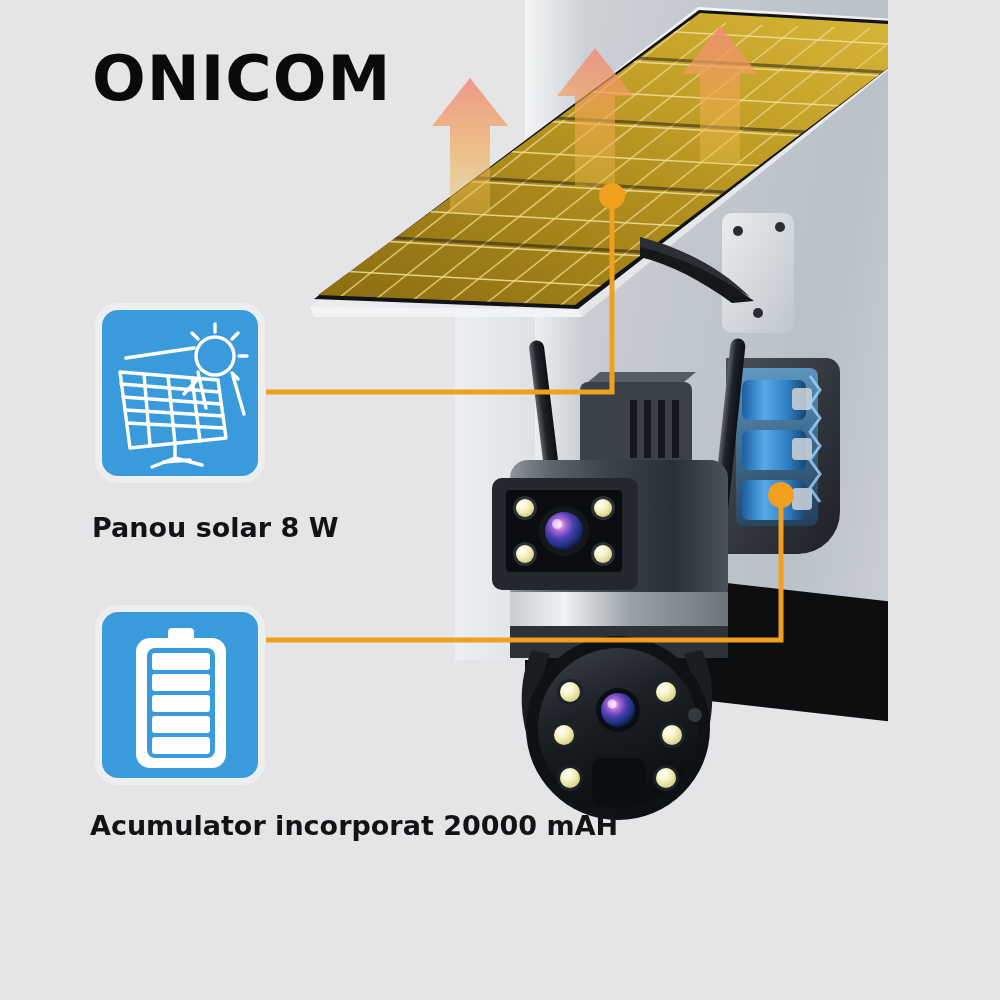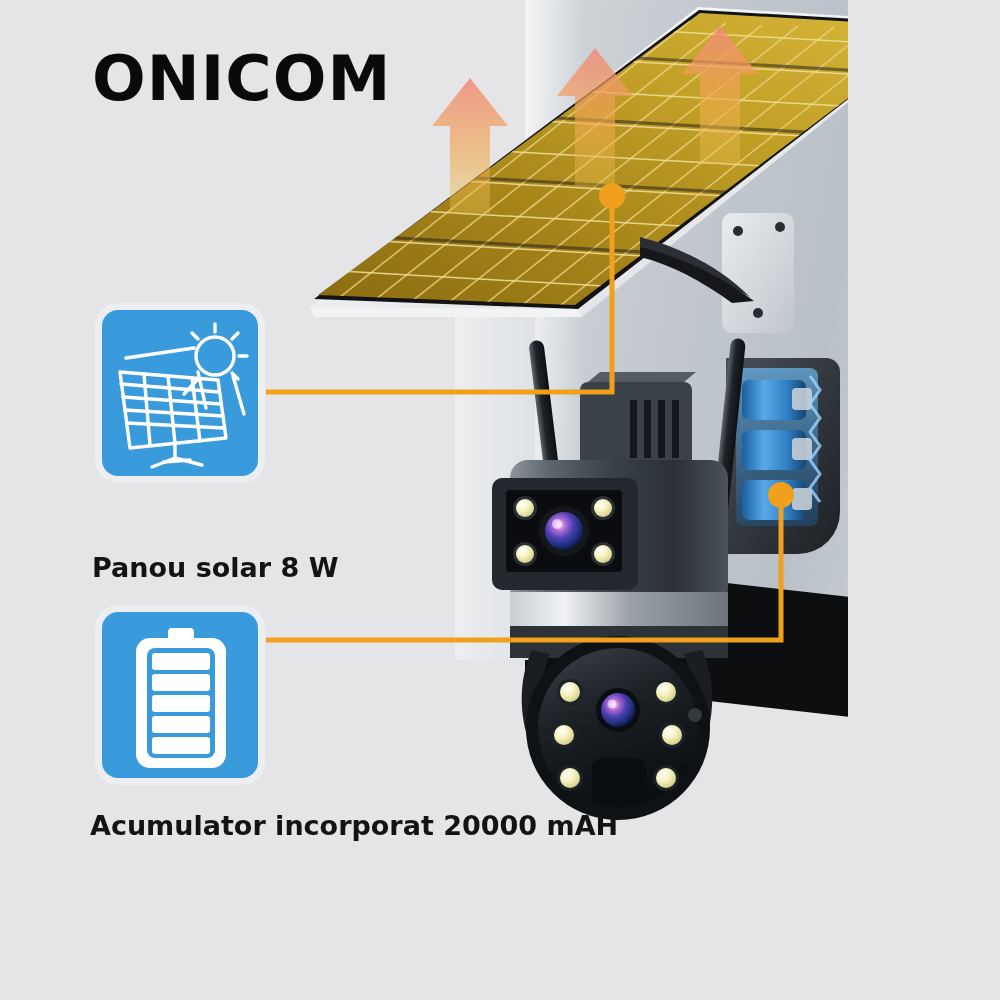--- a/index.html
+++ b/index.html
@@ -2,21 +2,21 @@
 <html><head>
 <meta charset="utf-8">
 <title>ONICOM Solar Camera Product Graphic</title>
 <style>
   html,body{margin:0;padding:0;}
   body{
     width:1000px;height:1000px;overflow:hidden;
     background:#e5e5e8;
     font-family:"Liberation Sans", sans-serif;
   }
-  #stage{position:relative;width:848px;height:1000px;overflow:hidden;background:#e5e5e8;}
+  #stage{position:relative;width:848px;height:1000px;overflow:hidden;background:#e5e5e8;padding-left:40px;}
 
   
   .wall-main{
     position:absolute;left:525px;top:0;width:400px;height:640px;
     background:linear-gradient(100deg,#d2d6da 0%,#c3c9cf 35%,#b9c0c7 70%,#cfd4d9 100%);
   }
   .wall-main-edge{
     position:absolute;left:525px;top:560px;width:480px;height:120px;
     background:#0c0e10;
     transform:skewY(6.5deg);transform-origin:left top;
@@ -61,21 +61,21 @@
   }
   .feat-icon svg{display:block;}
   .icon-solar{left:102px;top:310px;}
   .icon-batt{left:102px;top:612px;}
 
   .feat-label{
     position:absolute;color:#131316;font-weight:700;
     font-family:"DejaVu Sans", sans-serif;
     white-space:nowrap;
   }
-  .label-solar{left:92px;top:512px;font-size:27px;margin-top:40px;}
+  .label-solar{left:92px;top:512px;font-size:27px;}
   .label-batt{left:90px;top:810px;font-size:27px;}
 
   
   .conn{position:absolute;left:0;top:0;width:1000px;height:1000px;pointer-events:none;}
 </style>
 </head>
 <body>
 
 <div id="stage">
 

